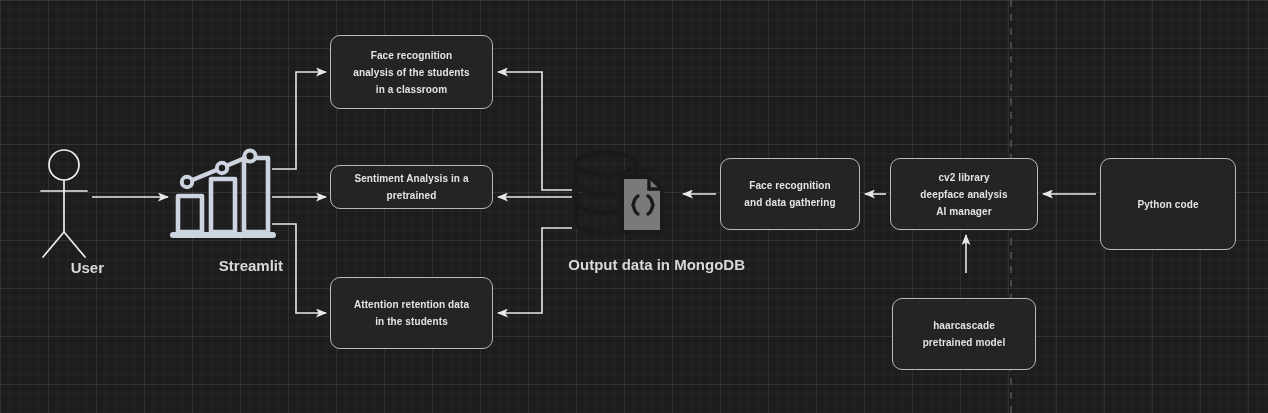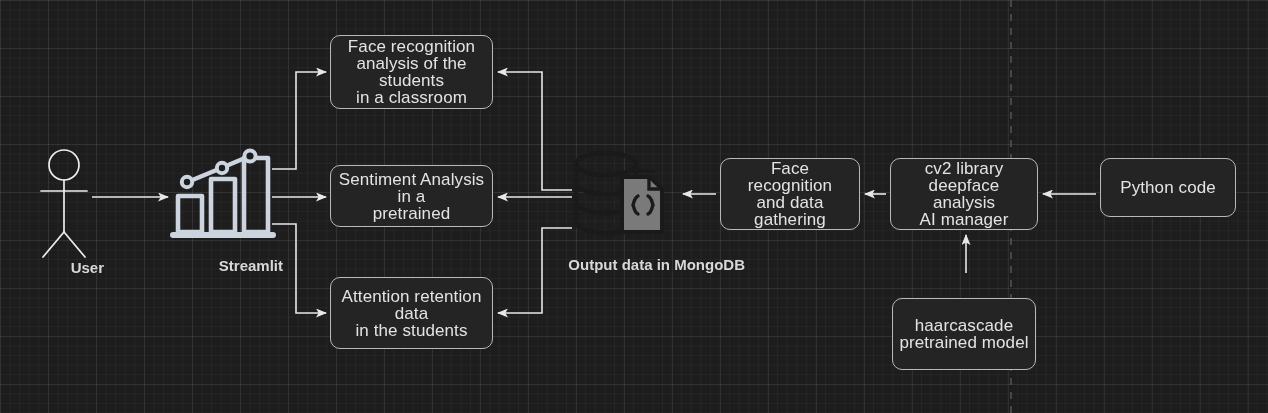--- a/index.html
+++ b/index.html
@@ -33,22 +33,22 @@
     position: absolute;
     box-sizing: border-box;
     background: #242424;
     border: 1px solid #b9b9b9;
     border-radius: 10px;
     display: flex;
     align-items: center;
     justify-content: center;
     text-align: center;
     color: #e3e3e3;
-    font-weight: normal;
-    font-size: 17px;
+    font-weight: bold;
+    font-size: 10px;
     line-height: 17px;
     letter-spacing: 0.1px;
     padding: 2px 6px;
   }
   .plain-label {
     position: absolute;
     color: #d8d8d8;
     font-size: 15px;
     font-weight: bold;
     white-space: nowrap;
@@ -144,21 +144,21 @@
   <div class="mongo-tile" style="left:572px; top:142px; width:106px; height:104px; z-index:-1;"></div>
 
   <div class="node-box" style="left:330px; top:35px; width:163px; height:74px;">
     <span>
       <span>Face recognition</span><br>
       <span>analysis of the students</span><br>
       <span>in a classroom</span>
     </span>
   </div>
 
-  <div class="node-box" style="left:330px; top:165px; width:163px; height:62px;">
+  <div class="node-box" style="left:330px; top:165px; width:163px; height:44px;">
     <span>
       <span>Sentiment Analysis in a</span><br>
       <span>pretrained</span>
     </span>
   </div>
 
   <div class="node-box" style="left:330px; top:277px; width:163px; height:72px;">
     <span>
       <span>Attention retention data</span><br>
       <span>in the students</span>
@@ -173,21 +173,21 @@
   </div>
 
   <div class="node-box" style="left:890px; top:158px; width:148px; height:72px;border-radius:10px;">
     <span>
       <span>cv2 library</span><br>
       <span>deepface analysis</span><br>
       <span>AI manager</span>
     </span>
   </div>
 
-  <div class="node-box" style="left:1100px; top:158px; width:136px; height:59px;">
+  <div class="node-box" style="left:1100px; top:158px; width:136px; height:92px;">
     <span>Python code</span>
   </div>
 
   <div class="node-box" style="left:892px; top:277px; width:144px; height:72px;margin-top:21px;">
     <span>
       <span>haarcascade</span><br>
       <span>pretrained model</span>
     </span>
   </div>
 

